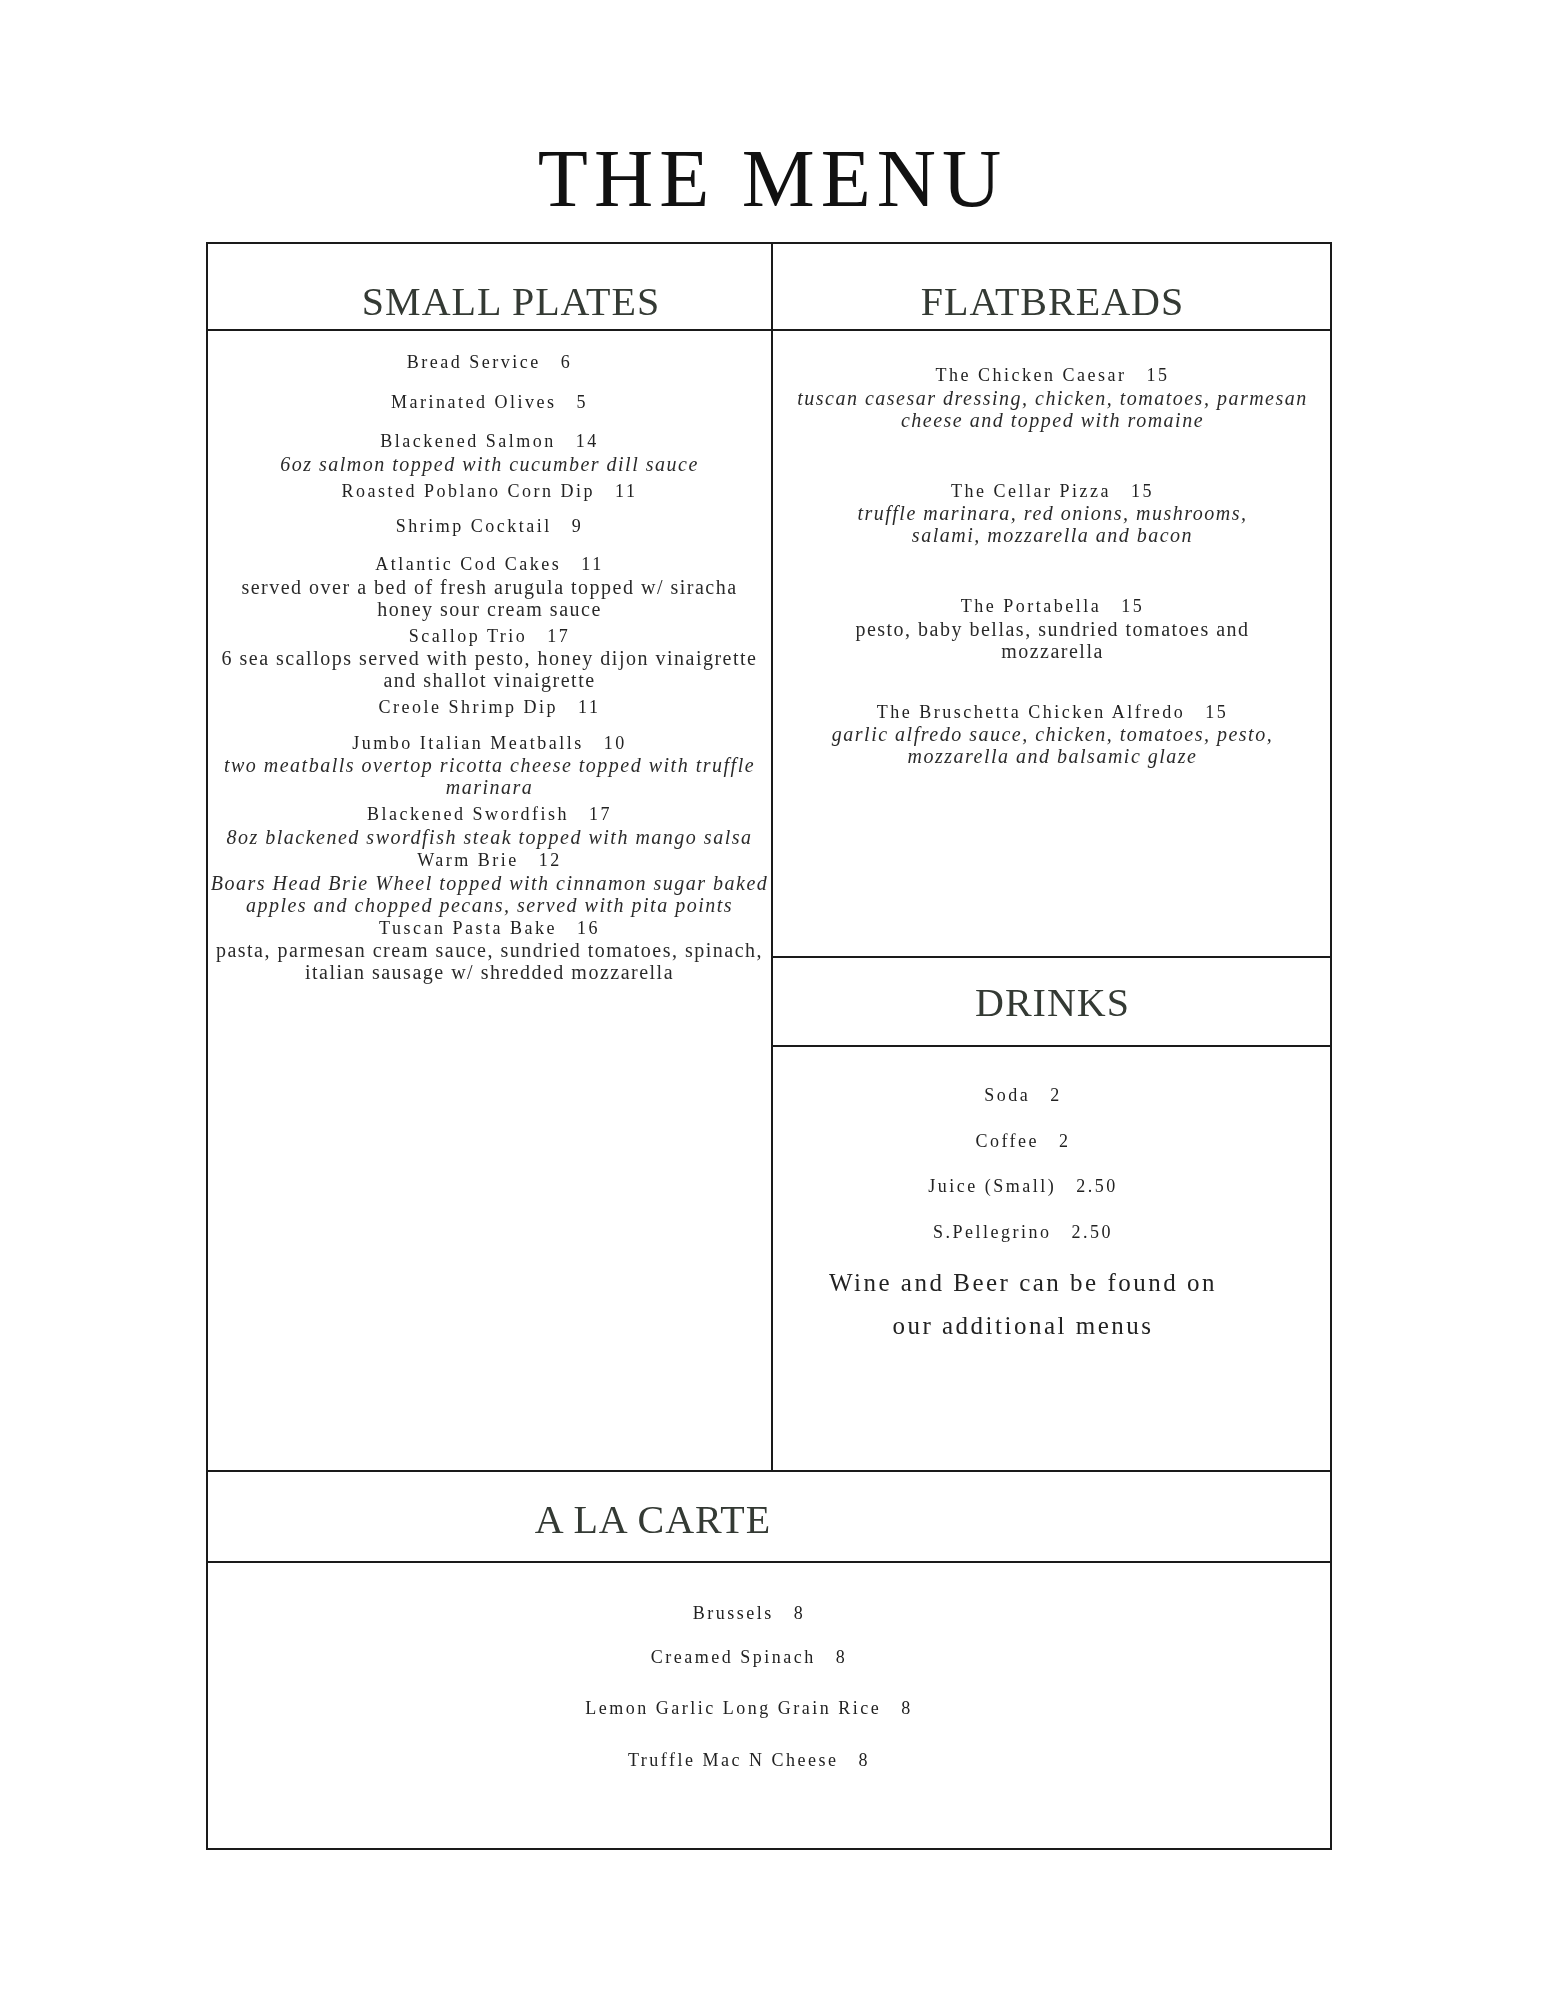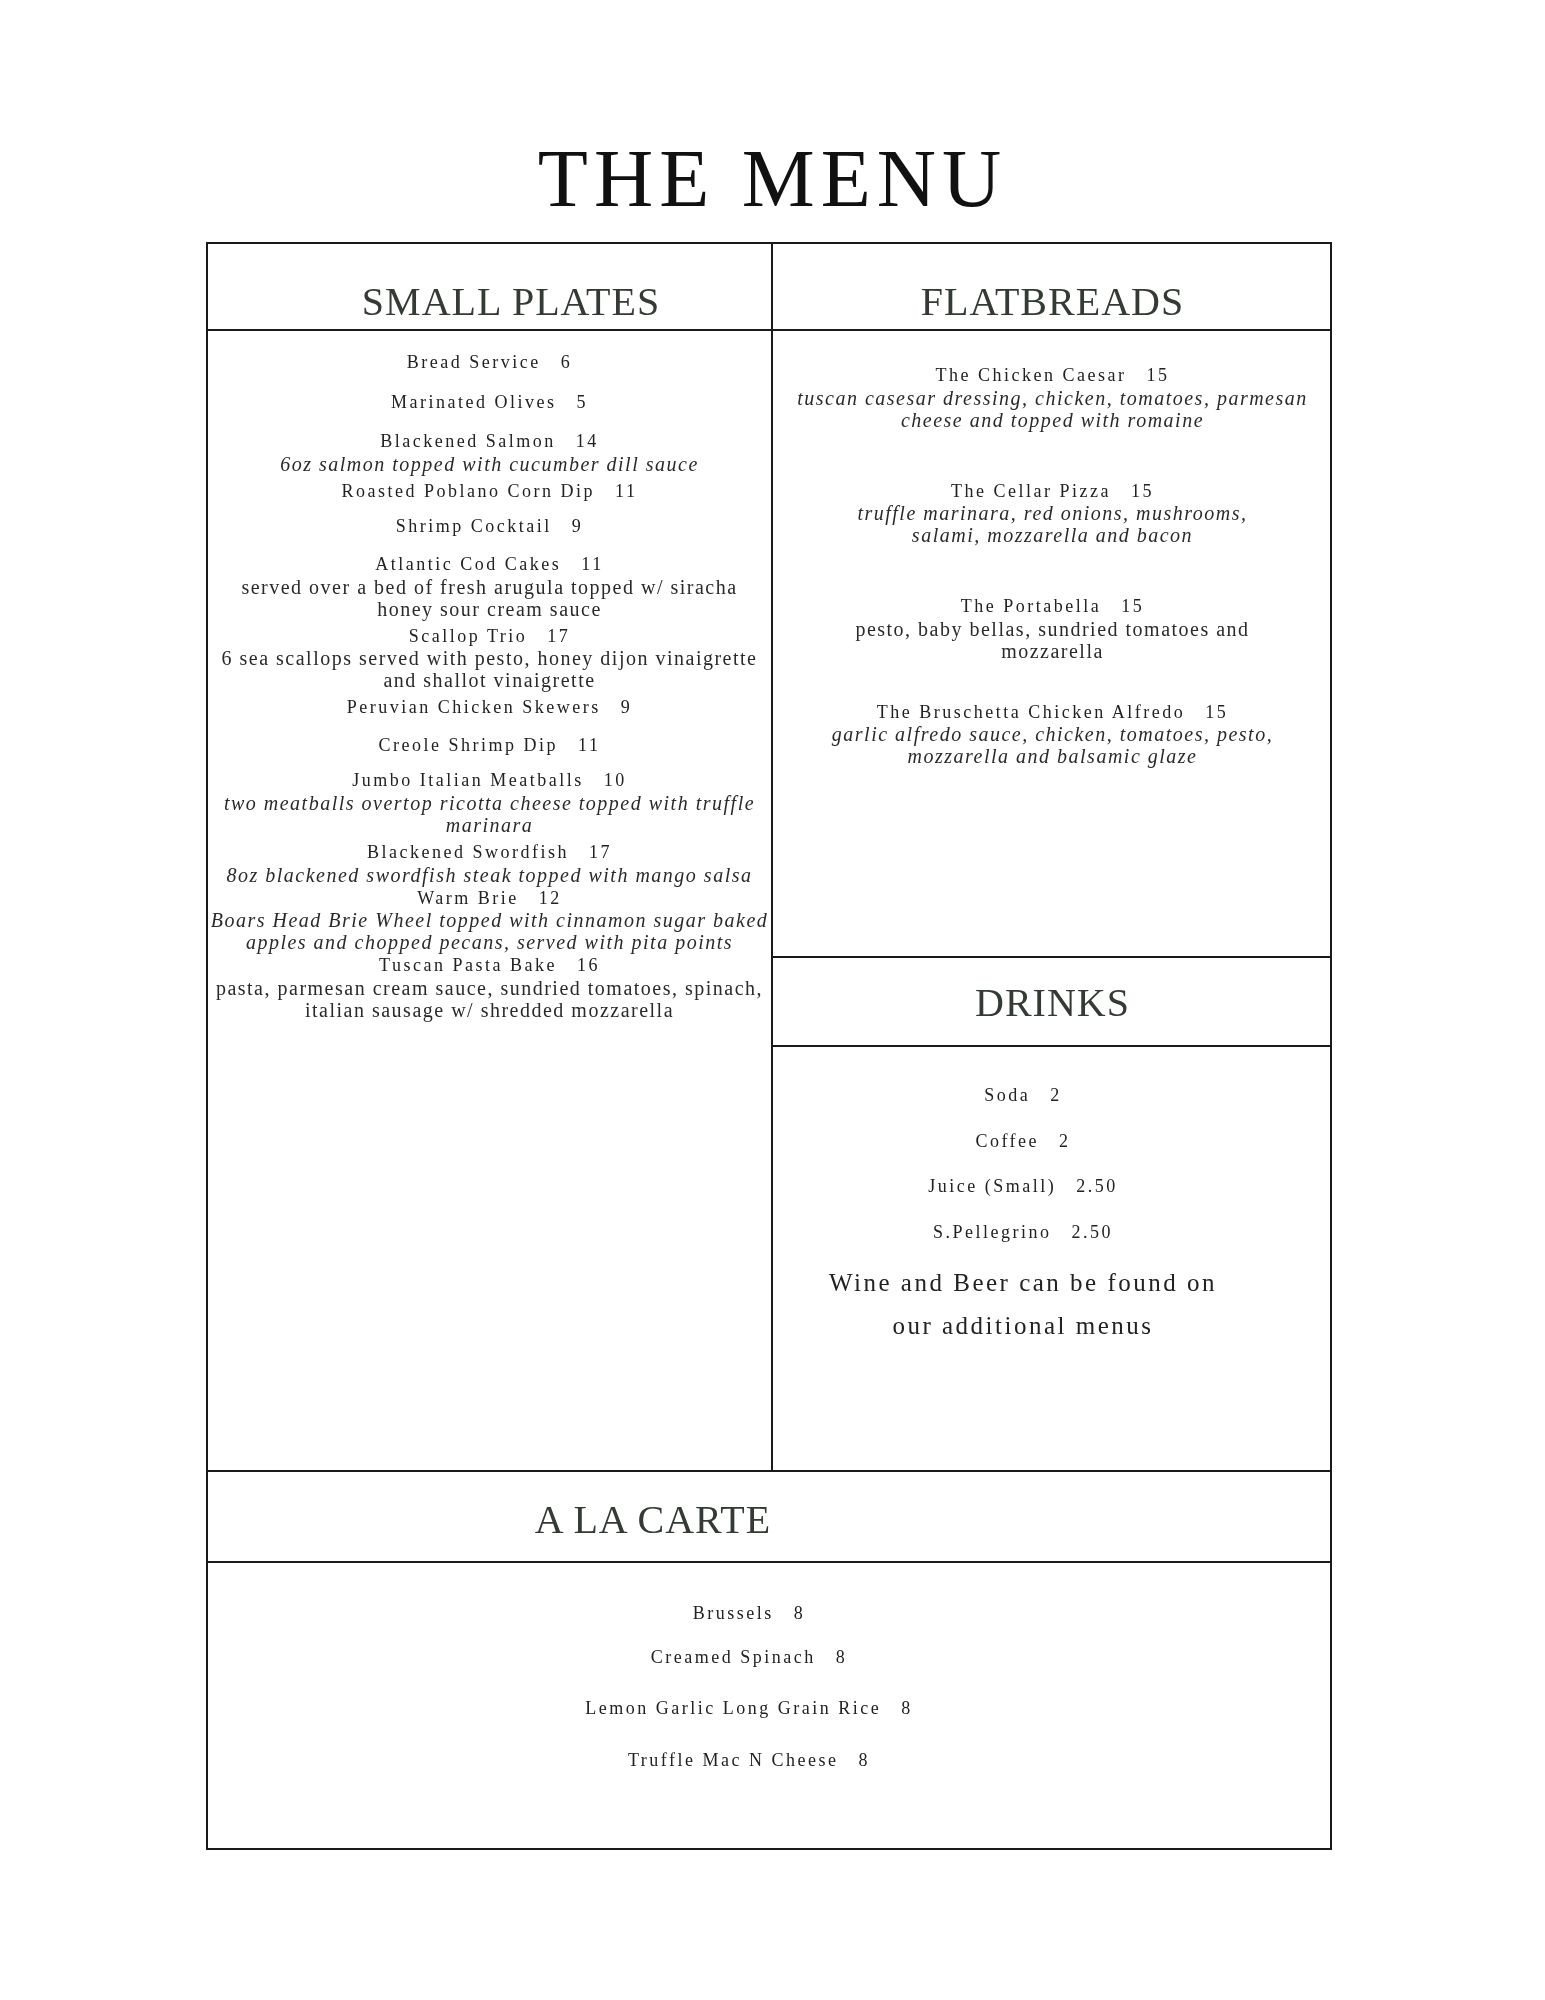--- a/index.html
+++ b/index.html
@@ -57,23 +57,20 @@
     <div class="item"><span>Shrimp Cocktail</span><span class="price">9</span></div>
   </div>
   <div style="margin-bottom:6px;">
     <div class="item"><span>Atlantic Cod Cakes</span><span class="price">11</span></div>
     <div class="desc" style="padding:0 10px;">served over a bed of fresh arugula topped w/ siracha honey sour cream sauce</div>
   </div>
   <div style="margin-bottom:6px;">
     <div class="item"><span>Scallop Trio</span><span class="price">17</span></div>
     <div class="desc" style="padding:0 10px;">6 sea scallops served with pesto, honey dijon vinaigrette and shallot vinaigrette</div>
   </div>
-  <div style="margin-bottom:16px;">
-    <div class="item"><span>Peruvian Chicken Skewers</span><span class="price">9</span></div>
-  </div>
   <div style="margin-bottom:14px;">
     <div class="item"><span>Creole Shrimp Dip</span><span class="price">11</span></div>
   </div>
   <div style="margin-bottom:6px;">
     <div class="item"><span>Jumbo Italian Meatballs</span><span class="price">10</span></div>
     <div class="desc it" style="padding:0 10px;">two meatballs overtop ricotta cheese topped with truffle marinara</div>
   </div>
   <div style="margin-bottom:2px;">
     <div class="item"><span>Blackened Swordfish</span><span class="price">17</span></div>
     <div class="desc it" style="padding:0 10px;">8oz blackened swordfish steak topped with mango salsa</div>

